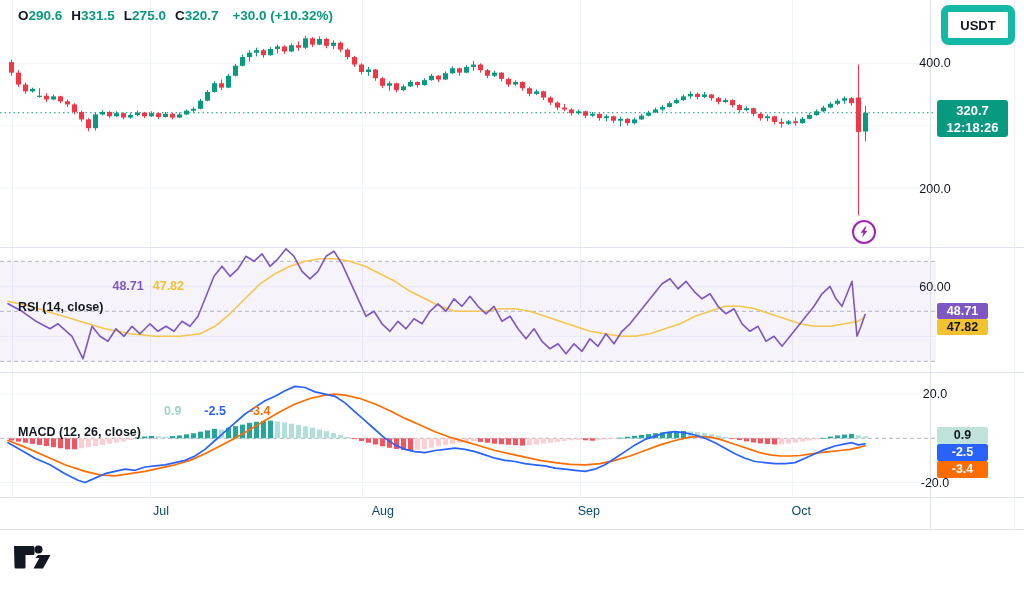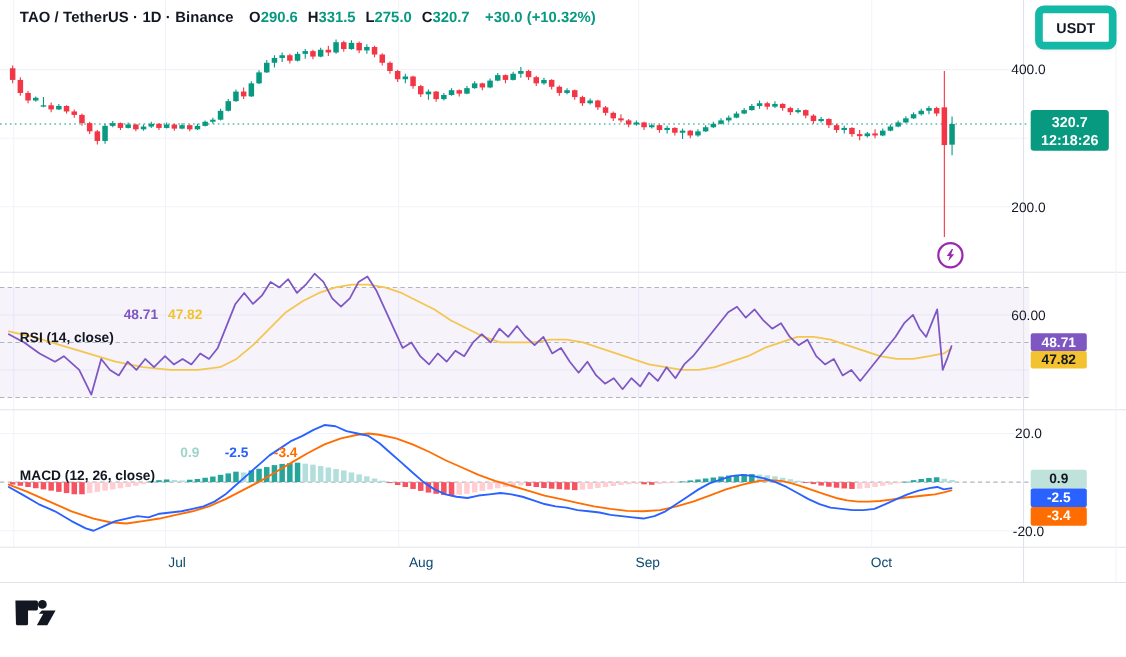--- a/index.html
+++ b/index.html
@@ -465,21 +465,20 @@
         <line x1="0" y1="247.5" x2="1024" y2="247.5" stroke="#e0e3eb"></line>
         <line x1="0" y1="372.5" x2="1024" y2="372.5" stroke="#e0e3eb"></line>
         <line x1="0" y1="497.5" x2="1024" y2="497.5" stroke="#e0e3eb"></line>
         <line x1="0" y1="529.5" x2="1024" y2="529.5" stroke="#e0e3eb"></line>
         <line x1="930.5" y1="0" x2="930.5" y2="529" stroke="#e0e3eb"></line>
         <line x1="1014.5" y1="0" x2="1014.5" y2="529" stroke="#f0f3fa"></line>
       </g>
     </svg>
 
   <div class="abs hdr">
-    <span class="sym">TAO / TetherUS · 1D · Binance</span>
     <span class="ohlc">
       <span><span class="k">O</span><span class="v">290.6</span></span>
       <span><span class="k">H</span><span class="v">331.5</span></span>
       <span><span class="k">L</span><span class="v">275.0</span></span>
       <span><span class="k">C</span><span class="v">320.7</span></span>
     </span>
     <span class="chg">+30.0 (+10.32%)</span>
   </div>
 
   <div class="abs usdt-btn">USDT</div>

